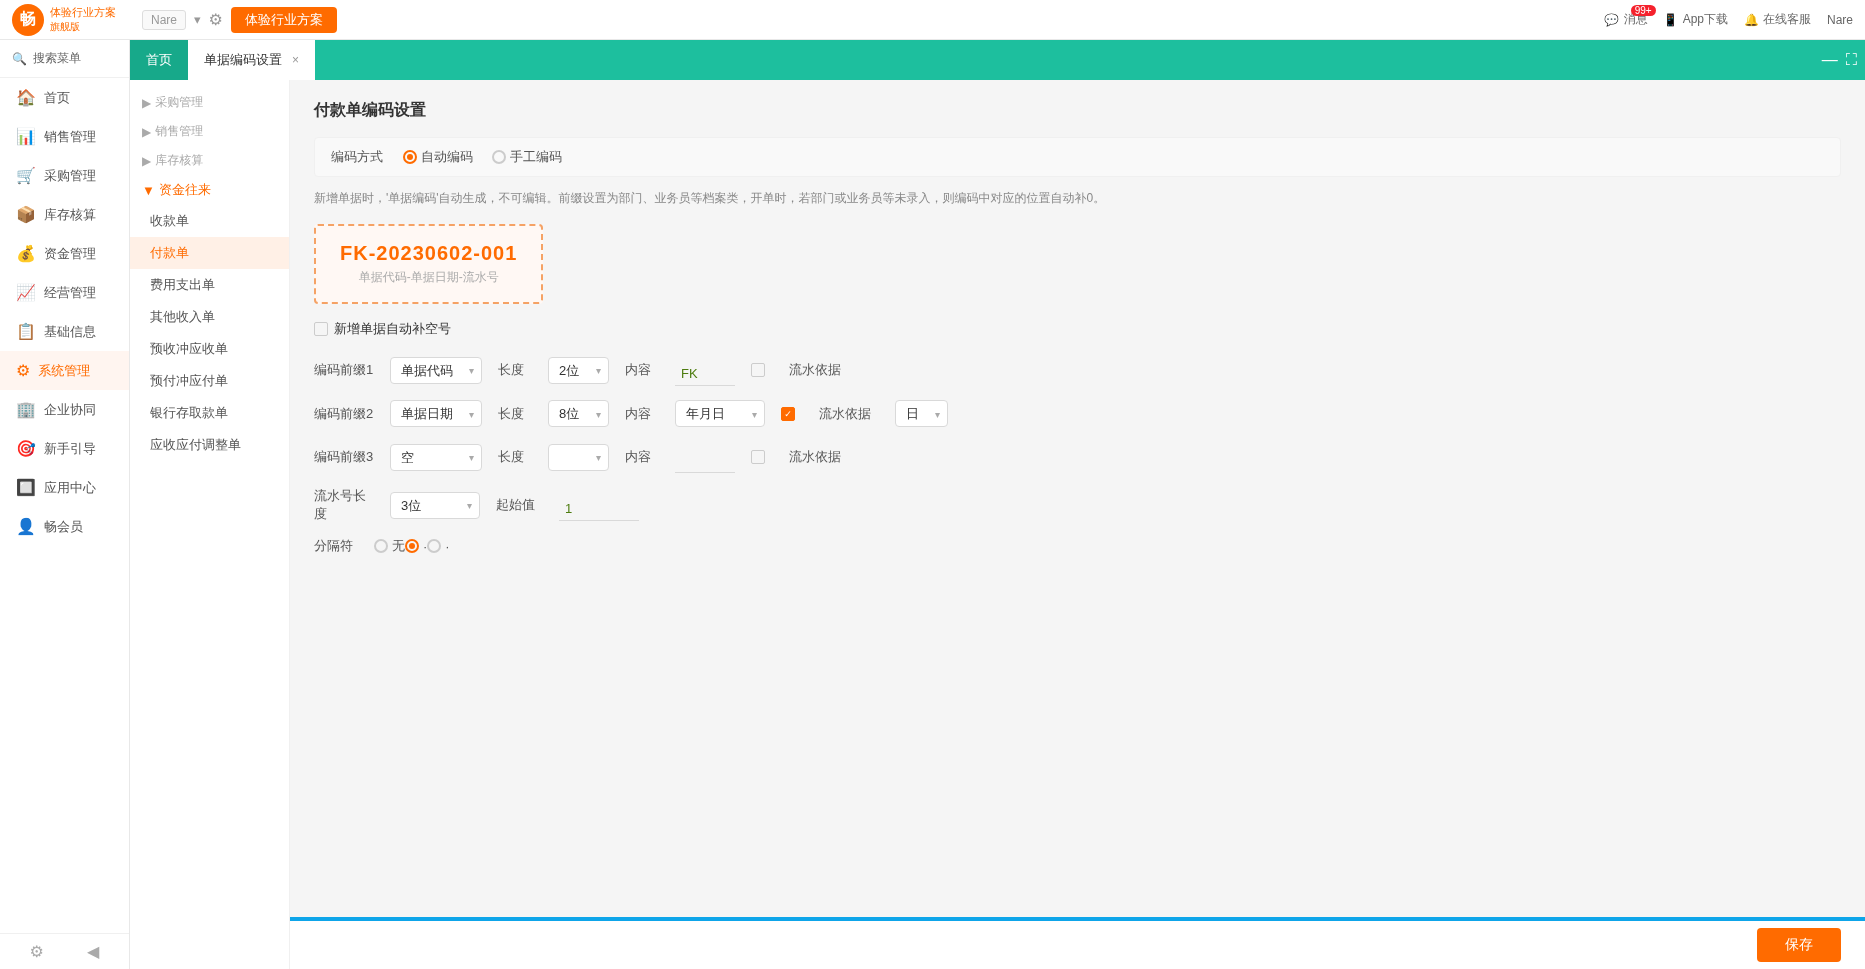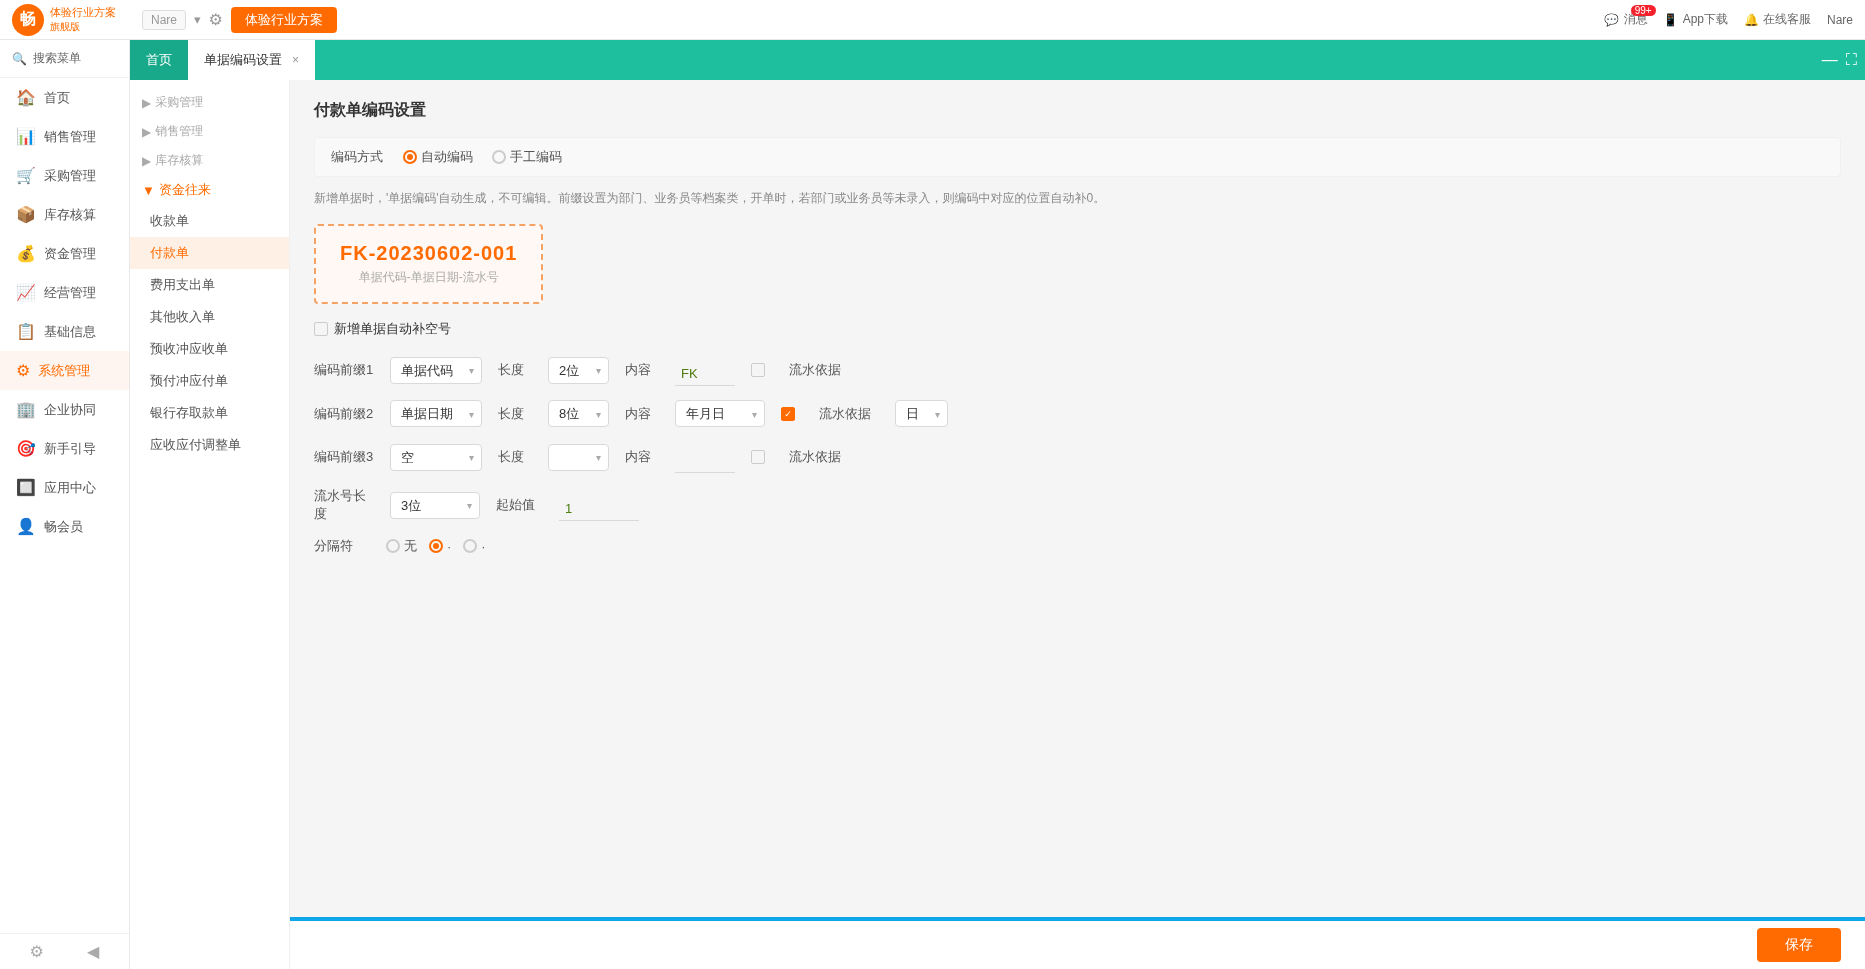--- a/index.html
+++ b/index.html
@@ -332,21 +332,21 @@
     }
     .checkbox-orange.checked {
       background: #ff6b00;
       border-color: #ff6b00;
       color: white;
       font-size: 9px;
     }
 
     
     .separator-row {
-      display: flex; align-items: center; gap: 12px; margin-top: 8px;
+      display: flex; align-items: center; margin-top: 8px;
     }
 
     
     .bottom-bar {
       height: 52px;
       background: #fff;
       border-top: 4px solid #0ea5e9;
       display: flex;
       align-items: center;
       justify-content: flex-end;

